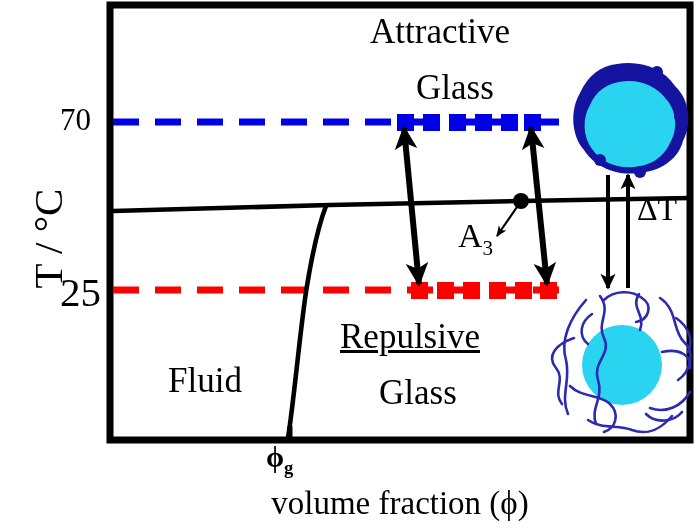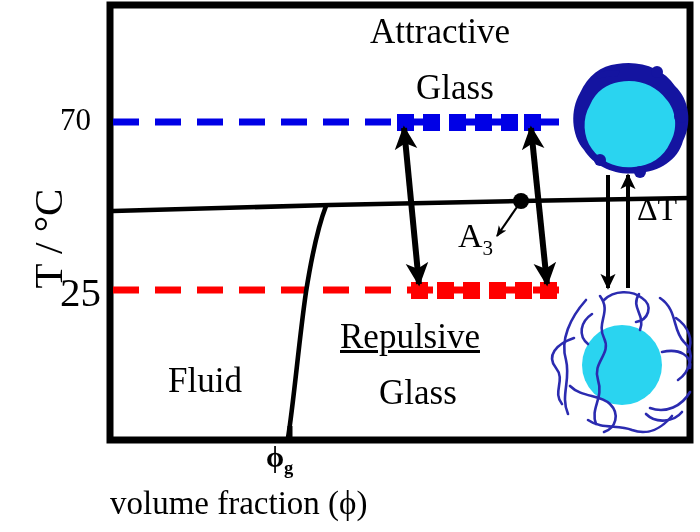--- a/index.html
+++ b/index.html
@@ -35,20 +35,21 @@
     width: 200px;
     text-align: center;
     font-size: 41px;
     transform: rotate(-90deg);
     transform-origin: 50% 50%;
   }
   #xlabel {
     left: 110px;
     top: 487px;
     width: 580px;
+    text-align: center;
     font-size: 33px;
   }
   #tick-40-label { left: 60px; top: 104px; font-size: 31px; }
   #tick-25-label { left: 60px; top: 272px; font-size: 41px; }
   #phig-label { left: 266px; top: 443px; font-size: 29px; font-weight: bold; }
   #phig-label sub { font-size: 0.64em; }
   #lbl-attractive { left: 370px; top: 14px; font-size: 35px; }
   #lbl-attractive-2 { left: 416px; top: 70px; font-size: 35px; }
   #lbl-fluid { left: 168px; top: 319px; font-size: 35px; margin-top: 44px; }
   #lbl-repulsive { left: 340px; top: 319px; font-size: 35px; text-decoration: underline; }

